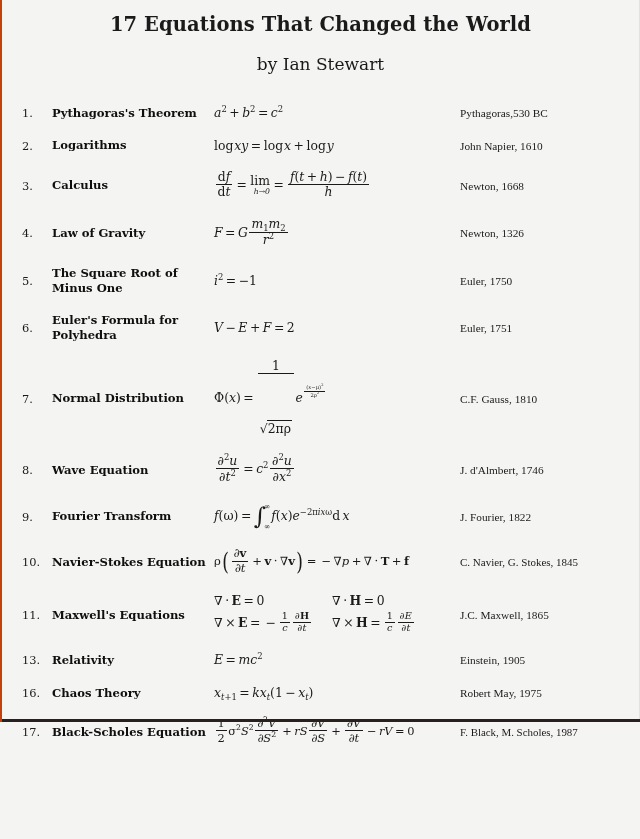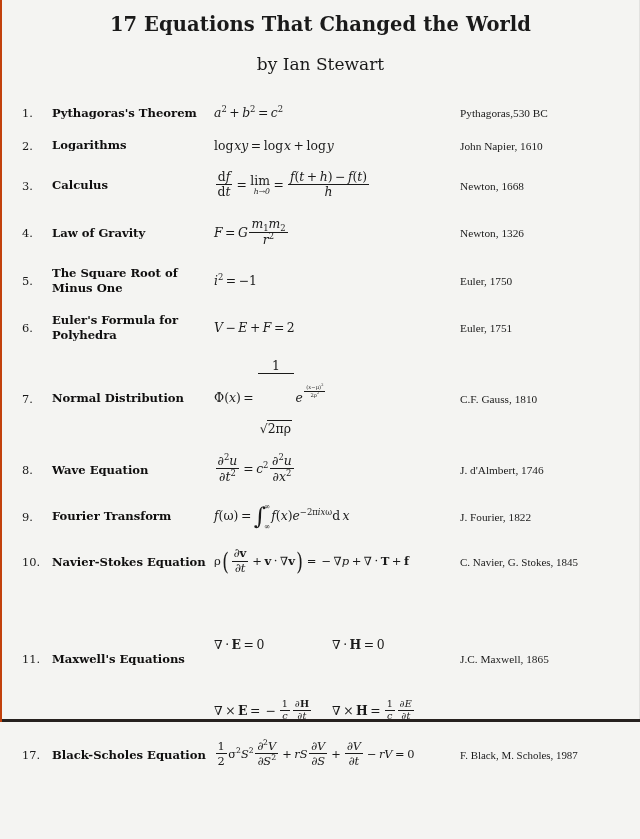--- a/index.html
+++ b/index.html
@@ -190,21 +190,21 @@
     transform: scaleX(0.72);
     position: relative;
     top: -0.01em;
   }
   .maxwell-grid {
     display: grid;
     grid-template-columns: 118px auto;
     row-gap: 3px;
     line-height: 1.15;
   }
-  .mx-cell { white-space: nowrap; margin-top: 44px; }
+  .mx-cell { white-space: nowrap; }
 </style>
 </head>
 <body>
 
 <div class="page">
 
   <div class="title-block">
     <div class="doc-title">17 Equations That Changed the World</div>
     <div class="doc-subtitle">by Ian Stewart</div>
   </div>
@@ -290,23 +290,35 @@
             <span class="mx-cell">∇<span class="op">·</span><span class="mbf">E</span><span class="op">=</span><span class="mup">0</span></span>
             <span class="mx-cell">∇<span class="op">·</span><span class="mbf">H</span><span class="op">=</span><span class="mup">0</span></span>
             <span class="mx-cell">∇<span class="op">×</span><span class="mbf">E</span><span class="op">=</span><span class="op">−</span><span class="frac small"><span class="fnum"><span class="mup">1</span></span><span class="fden"><i>c</i></span></span><span class="frac small"><span class="fnum">∂<span class="mbf">H</span></span><span class="fden">∂<i>t</i></span></span></span>
             <span class="mx-cell">∇<span class="op">×</span><span class="mbf">H</span><span class="op">=</span><span class="frac small"><span class="fnum"><span class="mup">1</span></span><span class="fden"><i>c</i></span></span><span class="frac small"><span class="fnum">∂<i>E</i></span><span class="fden">∂<i>t</i></span></span></span>
           </span>
         </span></td>
         <td class="col-attr"><span class="attr">J.C. Maxwell, 1865</span></td>
       </tr>
 
 
-
-
-
+      <tr class="eq-row">
+        <td class="col-num"><span class="num">13.</span></td>
+        <td class="col-name"><span class="name">Relativity</span></td>
+        <td class="col-eq"><span class="math"><i>E</i><span class="op">=</span><i>mc</i><sup class="supn">2</sup></span></td>
+        <td class="col-attr"><span class="attr">Einstein, 1905</span></td>
+      </tr>
+
+
+
+      <tr class="eq-row">
+        <td class="col-num"><span class="num">16.</span></td>
+        <td class="col-name"><span class="name">Chaos Theory</span></td>
+        <td class="col-eq"><span class="math"><i>x</i><sub class="subn"><i>t</i>+1</sub><span class="op">=</span><i>kx</i><sub class="sub">t</sub>(<span class="mup">1</span><span class="op">−</span><i>x</i><sub class="sub">t</sub>)</span></td>
+        <td class="col-attr"><span class="attr">Robert May, 1975</span></td>
+      </tr>
 
       <tr class="eq-row">
         <td class="col-num"><span class="num">17.</span></td>
         <td class="col-name"><span class="name">Black-Scholes Equation</span></td>
         <td class="col-eq" style="width:248px;"><span class="math" style="font-size:11.4px;"><span class="frac"><span class="fnum"><span class="mup">1</span></span><span class="fden"><span class="mup">2</span></span></span>σ<sup class="supn">2</sup><i>S</i><sup class="supn">2</sup><span class="frac"><span class="fnum">∂<sup class="supn">2</sup><i>V</i></span><span class="fden">∂<i>S</i><sup class="supn">2</sup></span></span><span class="op">+</span><i>rS</i><span class="frac"><span class="fnum">∂<i>V</i></span><span class="fden">∂<i>S</i></span></span><span class="op">+</span><span class="frac"><span class="fnum">∂<i>V</i></span><span class="fden">∂<i>t</i></span></span><span class="op">−</span><i>rV</i><span class="op">=</span><span class="mup">0</span></span></td>
         <td class="col-attr" style="width:172px;"><span class="attr" style="font-size:10.9px;">F. Black, M. Scholes, 1987</span></td>
       </tr>
 
     </tbody>
   </table>

